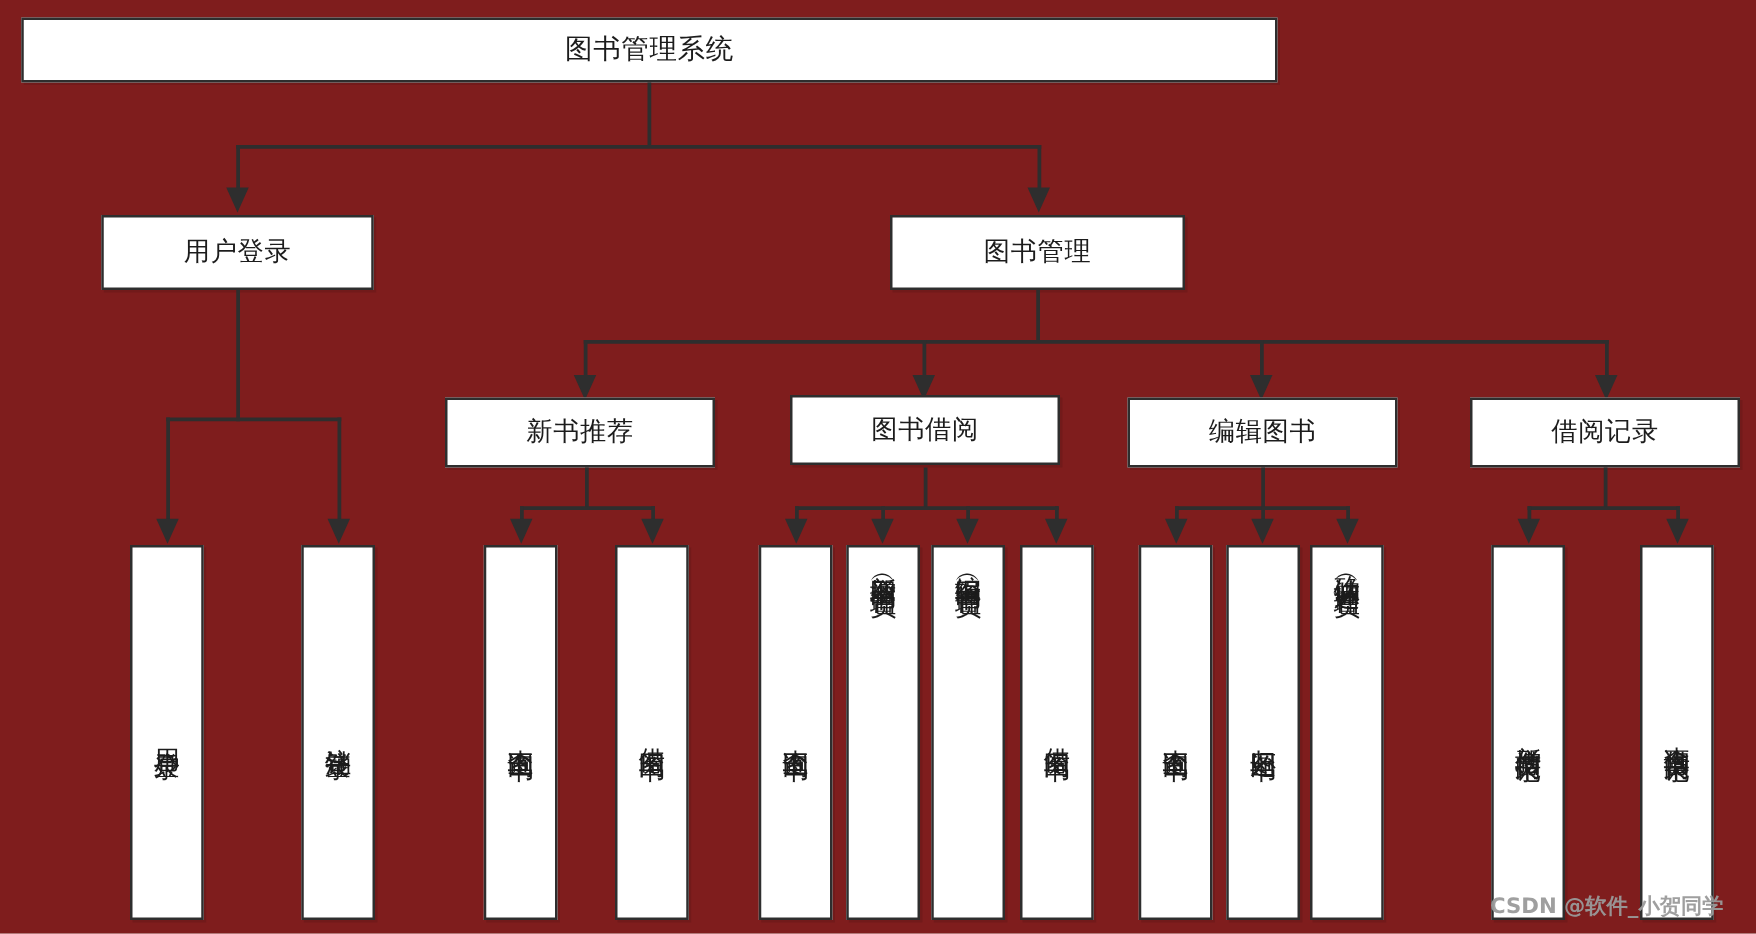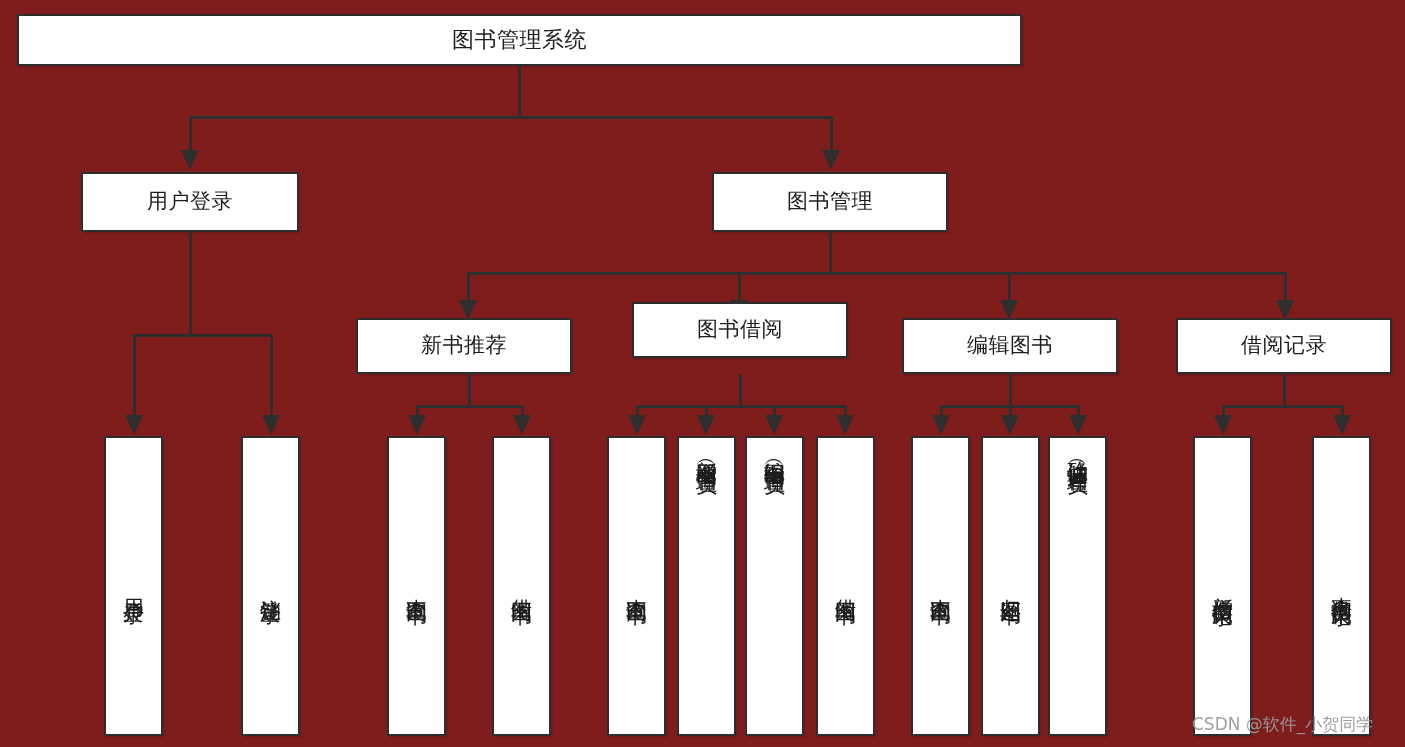--- a/index.html
+++ b/index.html
@@ -78,20 +78,21 @@
     border-top: 20px solid #2e2e2e;
   }
 
   
   #watermark {
     position: absolute;
     color: #9a9a9a;
     font-size: 17px;
     white-space: nowrap;
     opacity: 0.95;
+    font-weight: bold;
   }
 </style>
 </head>
 <body>
 
 <div id="canvas">
 
   <div class="node root" style="left:17px; top:14px; width:1005px; height:52px;">
     <span class="label">图书管理系统</span>
   </div>
@@ -125,21 +126,21 @@
   <div class="vline" style="left:738px; top:272px; height:30px;"></div>
   <div class="arrow" style="left:730px; top:300px;"></div>
   <div class="vline" style="left:1008px; top:272px; height:30px;"></div>
   <div class="arrow" style="left:1000px; top:300px;"></div>
   <div class="vline" style="left:1284px; top:272px; height:30px;"></div>
   <div class="arrow" style="left:1276px; top:300px;"></div>
 
   <div class="node" style="left:356px; top:318px; width:216px; height:56px;">
     <span class="label">新书推荐</span>
   </div>
-  <div class="node" style="left:632px; top:302px; width:216px; height:56px;">
+  <div class="node" style="left:632px; top:316px; width:216px; height:56px;">
     <span class="label">图书借阅</span>
   </div>
   <div class="node" style="left:902px; top:318px; width:216px; height:56px;">
     <span class="label">编辑图书</span>
   </div>
   <div class="node" style="left:1176px; top:318px; width:216px; height:56px;text-align:right;">
     <span class="label">借阅记录</span>
   </div>
 
   <div class="vline" style="left:468px; top:374px; height:34px;"></div>

